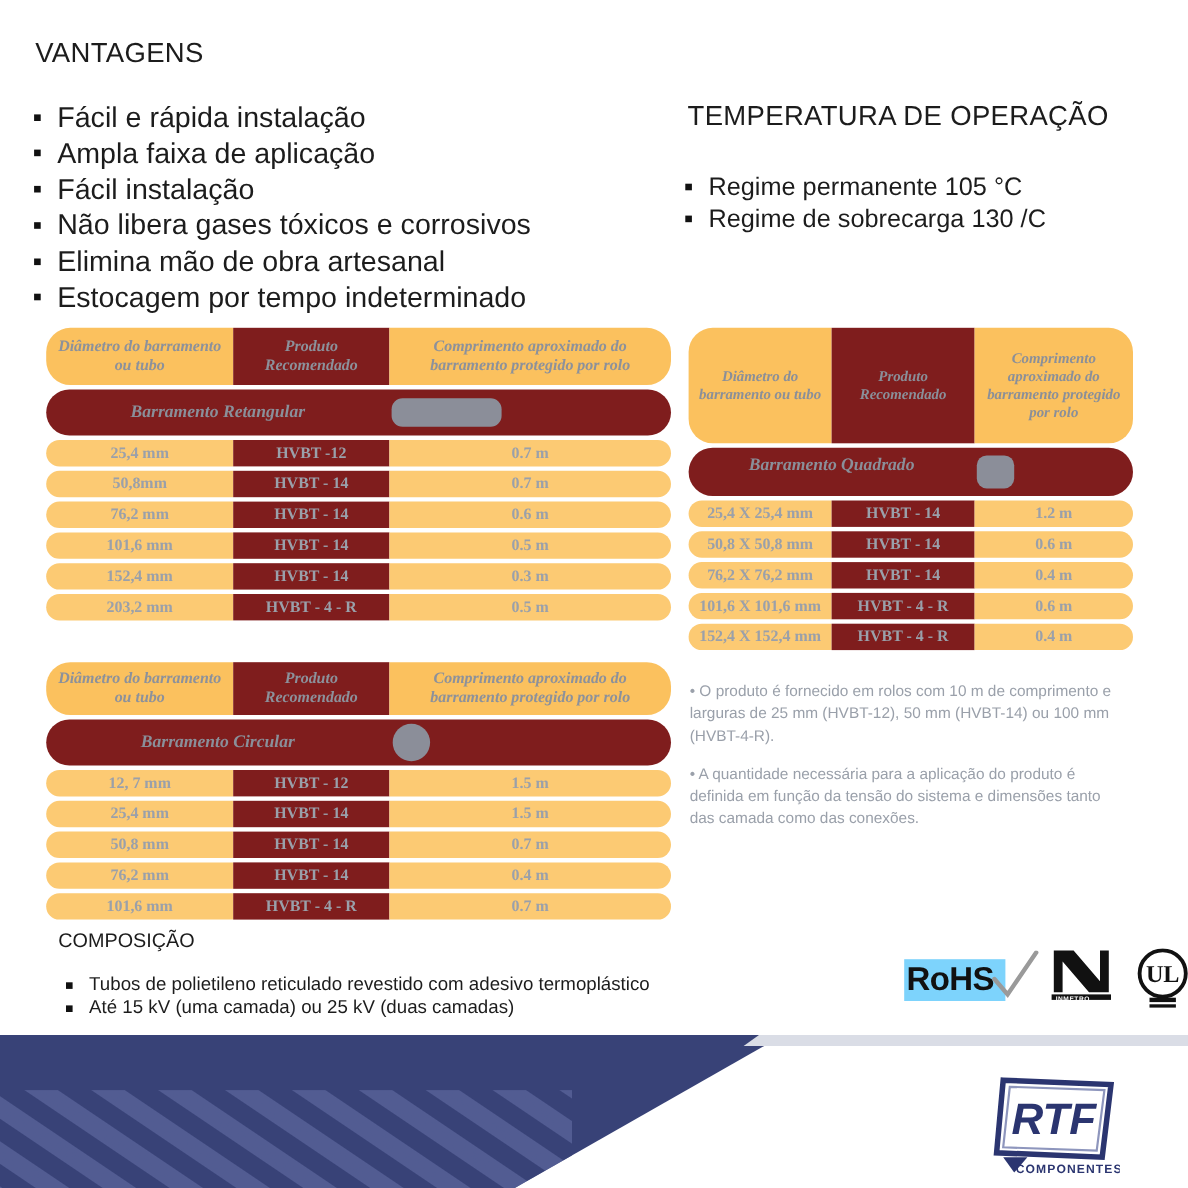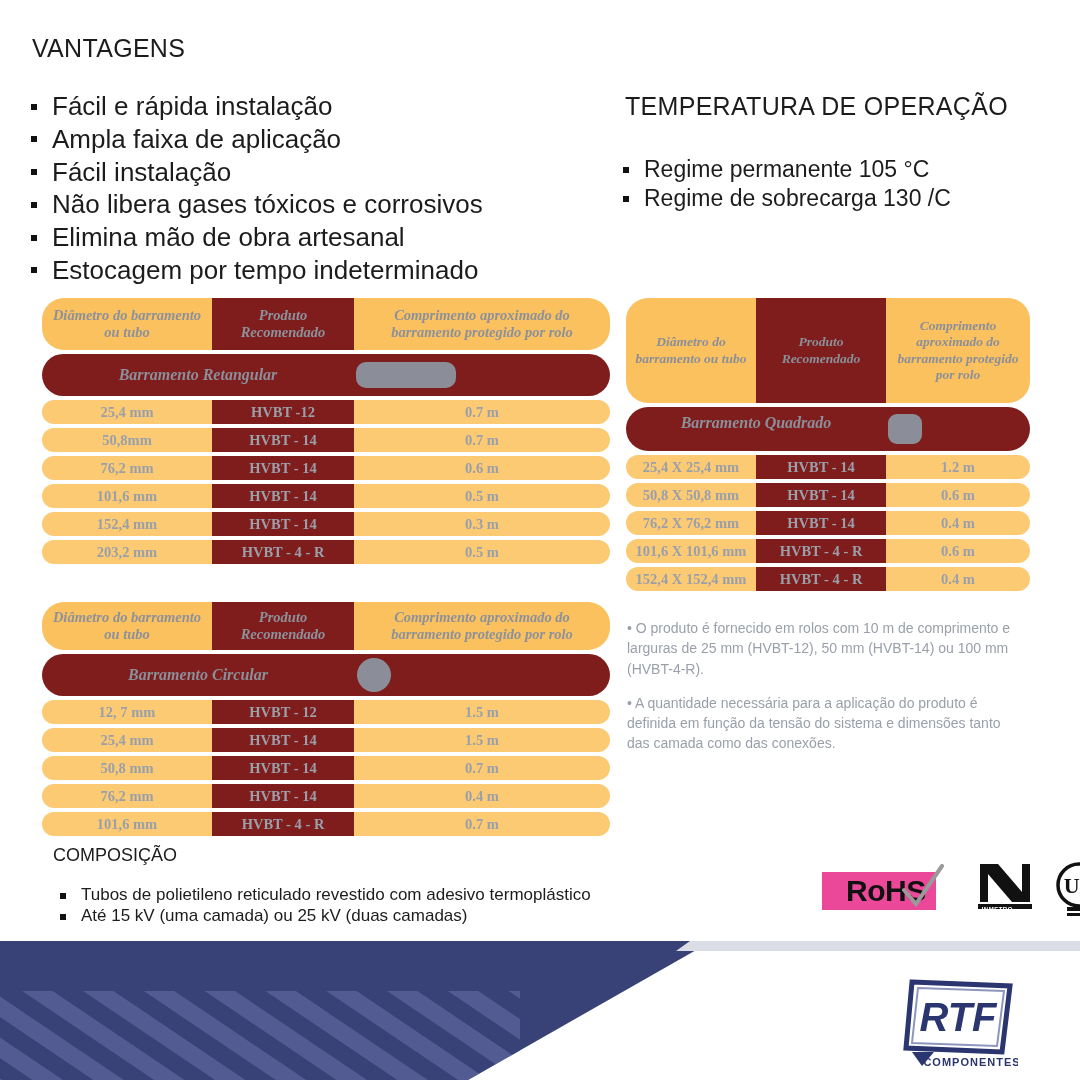--- a/index.html
+++ b/index.html
@@ -64,22 +64,22 @@
   
   .notes{position:absolute;color:#9aa0aa;font-size:14px;line-height:1.45;}
   .notes p{margin:0 0 14px 0;}
 
   
   .certs{position:absolute;display:flex;align-items:center;gap:14px;}
   .rohs{
     position:relative;display:inline-block;
   }
   .rohs .plate{
-    background:#ec4899;color:#111;font-weight:bold;font-size:30px;
-    padding:2px 10px 3px 24px;letter-spacing:-.5px;
+    background:#7dd3fc;color:#111;font-weight:bold;font-size:30px;
+    padding:2px 10px 3px 2px;letter-spacing:-.5px;
     font-family:"Liberation Sans",sans-serif;
   }
 
   
   .footer{position:absolute;left:0;bottom:0;width:1080px;height:145px;overflow:hidden;}
   .footer .band{position:absolute;inset:0;}
   .rtf{position:absolute;right:62px;bottom:8px;width:120px;height:96px;}
 </style>
 </head>
 <body>

